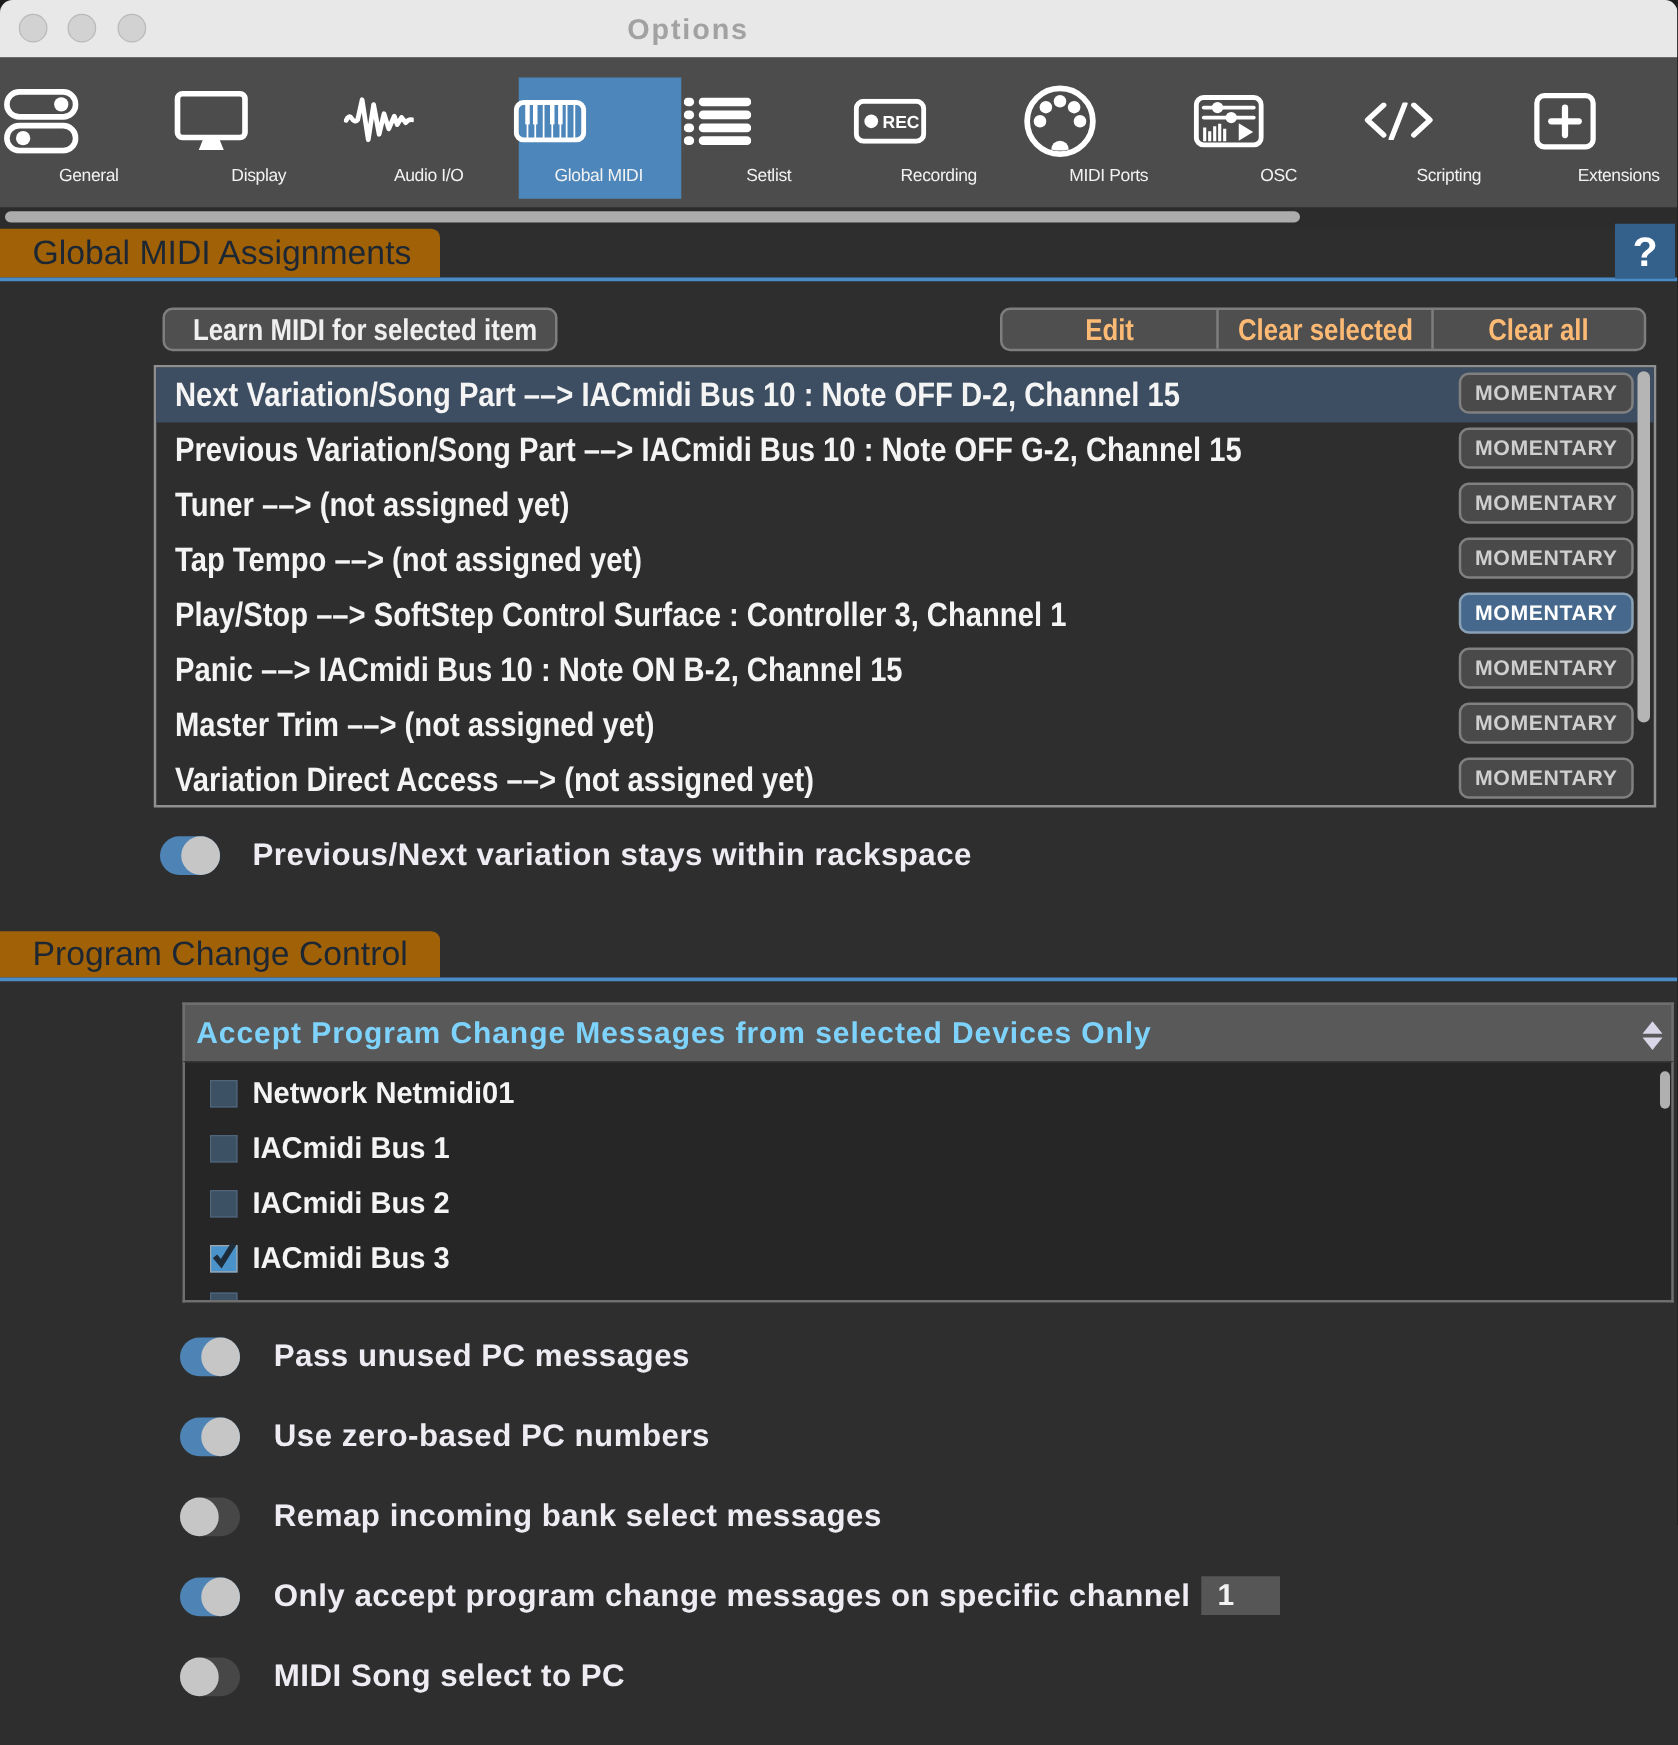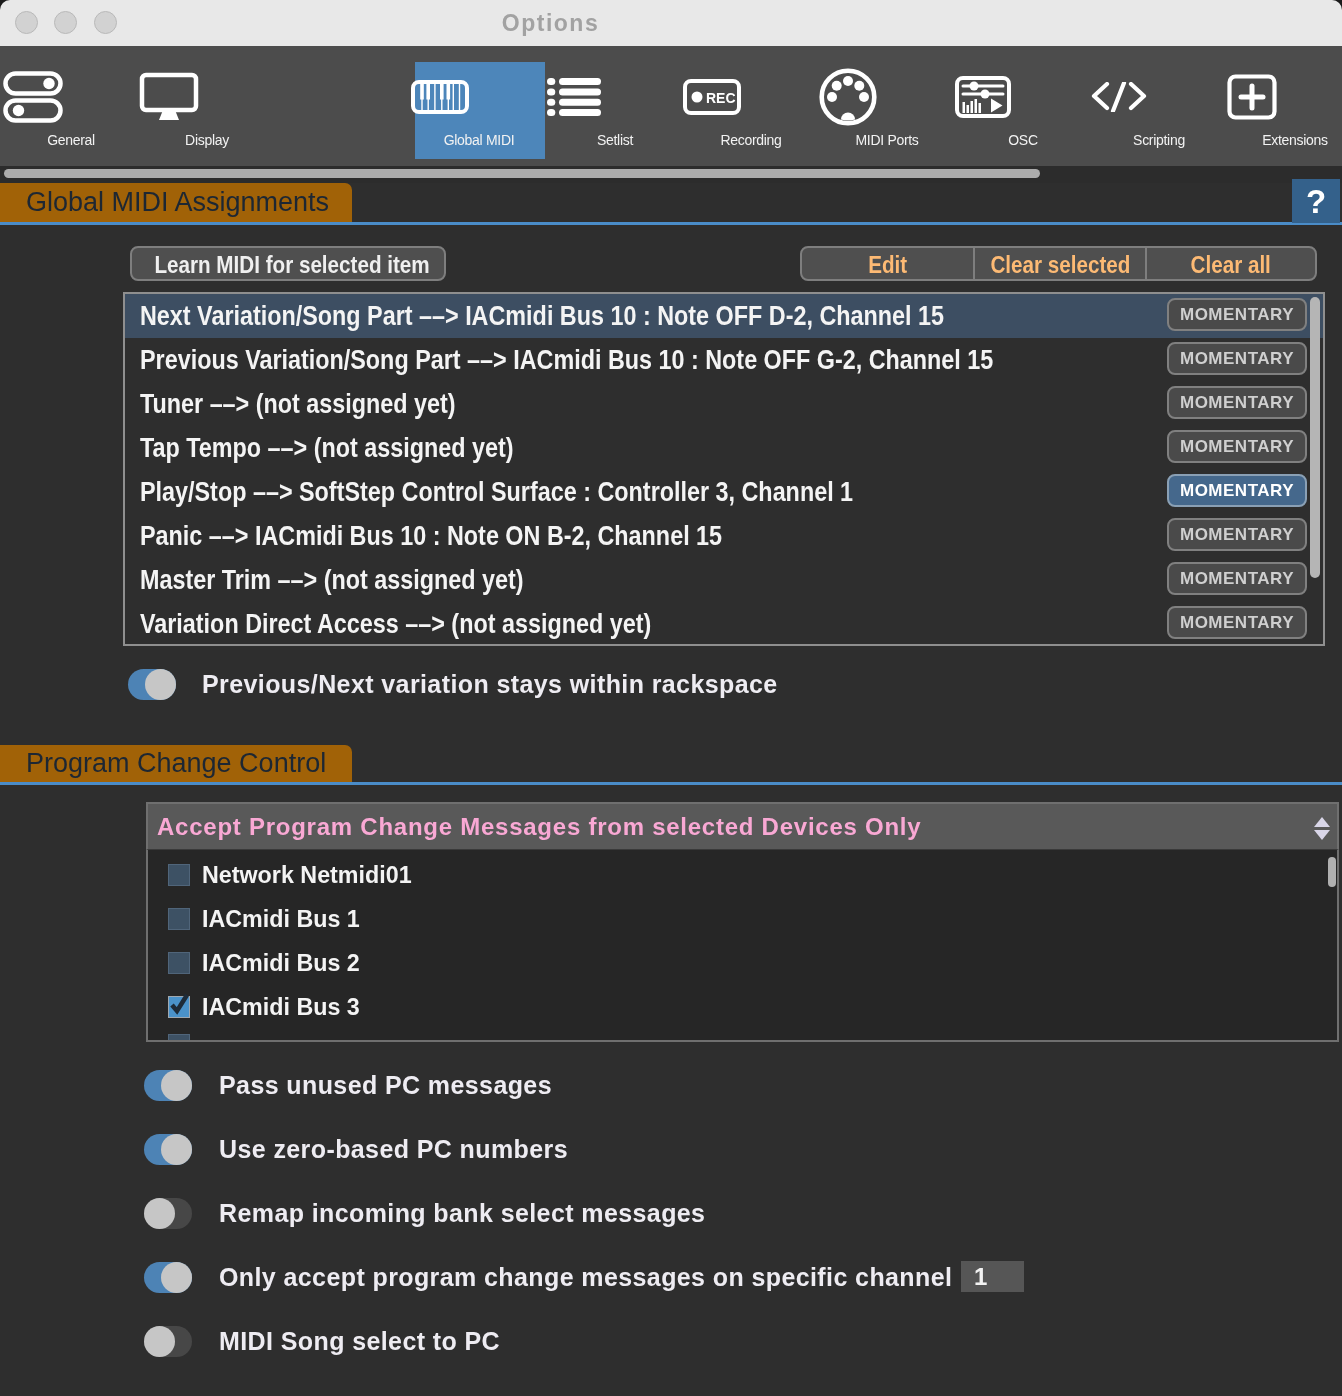--- a/index.html
+++ b/index.html
@@ -55,21 +55,21 @@
   .tog .knob { position:absolute; top:0; width:31px; height:31px; border-radius:50%; background:#c6c6c6; }
   .tog.on { background:#4d83b5; }
   .tog.on .knob { right:0; }
   .tog.off { background:#474747; }
   .tog.off .knob { left:0; }
   .toglabel { font-size:25px; font-weight:bold; color:#eeecf2; white-space:nowrap; letter-spacing:0.4px; }
 
   
   .ddhead { left:146px; top:802px; width:1193px; height:47px; background:#595959;
             border:2px solid #6f6f6f; border-bottom:none; }
-  .ddtext { left:9px; top:0; height:45px; line-height:45px; font-size:24px; font-weight:bold; color:#f9a8d4; letter-spacing:0.75px; }
+  .ddtext { left:9px; top:0; height:45px; line-height:45px; font-size:24px; font-weight:bold; color:#7dd3fc; letter-spacing:0.75px; }
   .devlist { left:146px; top:849px; width:1193px; height:193px; background:#262626;
              border:2px solid #6f6f6f; border-top:1px solid #3a3a3a; overflow:hidden; }
   .drow { left:0; width:1189px; height:44px; }
   .cb { left:20px; top:11px; width:22px; height:22px; background:#3d5164; border:1px solid #50657a; }
   .dlabel { left:54px; top:0; height:44px; line-height:44px; font-size:24px; font-weight:bold; color:#f4f4f4; transform:scaleX(0.97); transform-origin:0 50%; }
   .dthumb { left:1180px; top:7px; width:8px; height:30px; border-radius:4px; background:#b0b0b0; }
 
   .chaninput { left:961px; top:1261px; width:63px; height:31px; background:#565656; color:#f2f2f2;
                font-size:24px; font-weight:bold; line-height:32px; padding-left:13px; }
 </style>
@@ -98,20 +98,28 @@
       <div class="abs tblabel">General</div>
     </div>
     <div class="abs tbitem" style="left:139px;">
       <div class="abs tbicon">
           <svg width="60" height="50" viewBox="0 0 60 50" style="display:inline-block">
             <rect x="3" y="3" width="54" height="35" rx="4" fill="none" stroke="#fff" stroke-width="4.5"></rect>
             <polygon points="24,38 36,38 40,48 20,48" fill="#fff"></polygon>
           </svg>
         </div>
       <div class="abs tblabel">Display</div>
+    </div>
+    <div class="abs tbitem" style="left:275px;">
+      <div class="abs tbicon">
+          <svg width="56" height="40" viewBox="0 0 56 40" style="display:inline-block">
+            <path d="M1.9 19.3 C3 16.5 5 15.5 6.2 17.5 C7.7 19.9 9.6 20.8 11.2 18.6 L14.7 2.8 L19.6 34.8 L23.9 6.7 L28.3 30.4 L32.2 14 L36 26.1 L40.4 15.9 L42.8 22.7 L46.2 16.9 L49.6 21.2 C51.3 18.8 53 18.3 54.9 18.8" fill="none" stroke="#fff" stroke-width="3.8" stroke-linecap="round" stroke-linejoin="round"></path>
+          </svg>
+        </div>
+      <div class="abs tblabel">Audio I/O</div>
     </div>
     <div class="abs tbitem" style="left:411px;">
       <div class="abs tbicon">
           <svg width="58" height="34" viewBox="0 0 58 34" style="display:inline-block">
             <rect x="2" y="2" width="54" height="30" rx="6" fill="none" stroke="#fff" stroke-width="4"></rect>
             <g fill="#fff">
               <rect x="10.3" y="3.5" width="1.4" height="27"></rect>
               <rect x="16.5" y="3.5" width="1.4" height="27"></rect>
               <rect x="23.2" y="3.5" width="1.4" height="27"></rect>
               <rect x="30.1" y="3.5" width="1.4" height="27"></rect>

